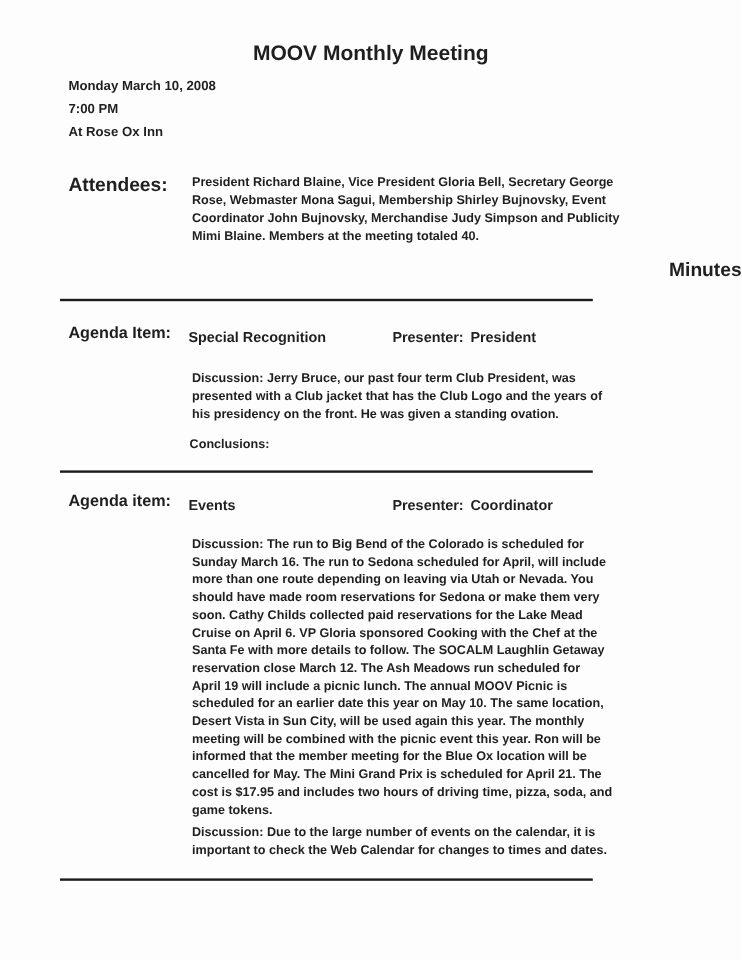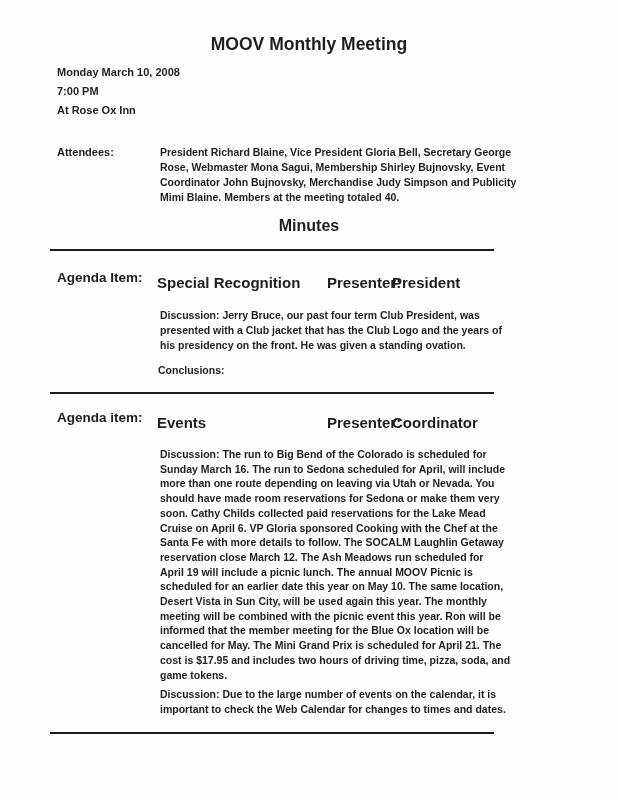--- a/index.html
+++ b/index.html
@@ -19,41 +19,41 @@
   }
   .abs { position: absolute; }
   .doc-title {
     top: 34px;
     left: 0;
     width: 618px;
     text-align: center;
     font-size: 17.5px;
   }
   .info-line { left: 57px; font-size: 11px; }
-  .label-col { left: 57px; font-size: 11px; text-align: right; }
+  .label-col { left: 57px; font-size: 16px; text-align: right; }
   .body-text {
     font-size: 10.5px;
     line-height: 15px;
     white-space: pre-line;
   }
   .minutes-heading {
     top: 217px;
     left: 0;
     width: 618px;
-    text-align: center;
+    text-align: right;
     font-size: 16px;
   }
   .rule {
     left: 50px;
     width: 444px;
     height: 2px;
     background: #1c1c1c;
   }
   .agenda-label { left: 57px; font-size: 13.5px; }
-  .row-item { font-size: 15px; }
+  .row-item { font-size: 12px; }
   .para2 { line-height: 14.7px; }
 </style>
 </head>
 <body>
 
 <div class="page">
 
   <div class="abs doc-title">MOOV Monthly Meeting</div>
 
   <div class="abs info-line" style="top:66px">Monday March 10, 2008</div>

